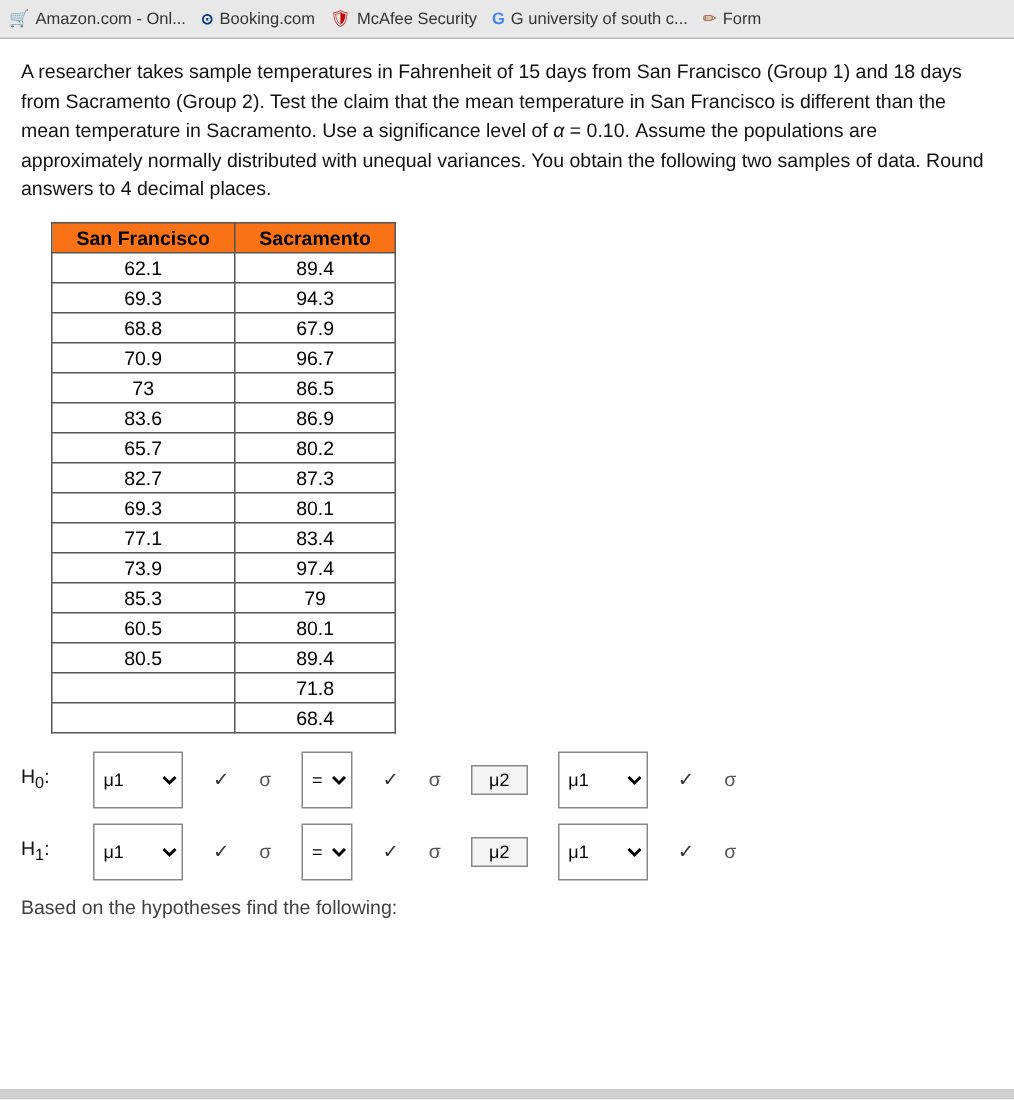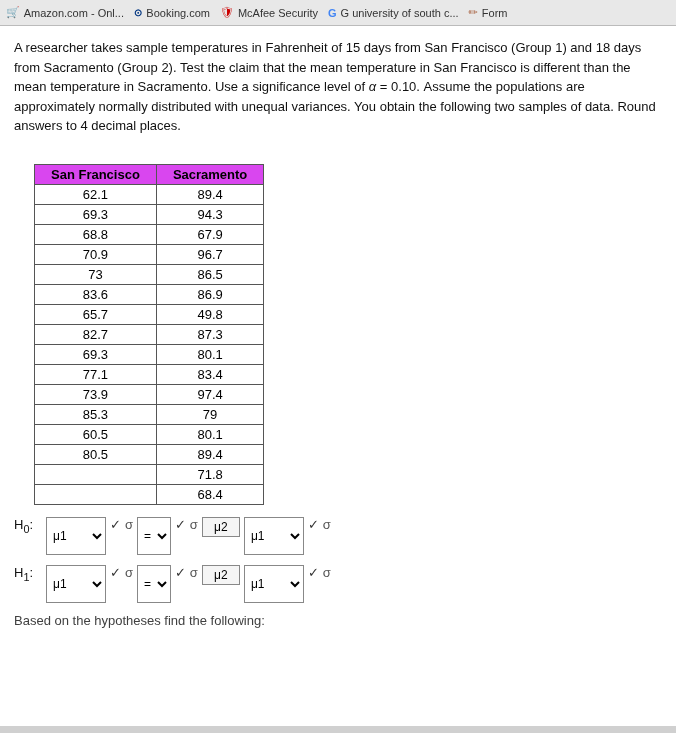--- a/index.html
+++ b/index.html
@@ -41,56 +41,56 @@
       background: #fff;
       margin: 0;
       padding: 12px 14px 14px 14px;
       min-height: 700px;
     }
 
     .problem-text {
       font-size: 13px;
       line-height: 1.5;
       color: #111;
-      margin-bottom: 28px;
+      margin-bottom: 12px;
     }
 
     
     .data-table {
       border-collapse: collapse;
       margin-bottom: 12px;
       margin-left: 20px;
     }
     .data-table th, .data-table td {
       border: 1px solid #555;
       padding: 2px 16px 2px 16px;
       text-align: center;
       font-size: 13px;
     }
     .data-table th {
-      background: #d946ef;
+      background: #f97316;
       font-weight: bold;
       font-size: 13px;
     }
     .data-table td {
       font-size: 13px;
     }
 
     .question-text {
       font-size: 13px;
       line-height: 1.5;
       color: #111;
       margin-bottom: 10px;
     }
 
     
     .hypothesis-row {
       display: flex;
-      align-items: flex-start;
-      gap: 4px;
+      align-items: center;
+      gap: 20px;
       margin-bottom: 10px;
       flex-wrap: wrap;
     }
     .hyp-label {
       font-size: 13px;
       color: #111;
       width: 28px;
       flex-shrink: 0;
     }
     .hyp-select {
@@ -193,21 +193,21 @@
         <tr>
           <td>73</td>
           <td>86.5</td>
         </tr>
         <tr>
           <td>83.6</td>
           <td>86.9</td>
         </tr>
         <tr>
           <td>65.7</td>
-          <td>49.8</td>
+          <td>80.2</td>
         </tr>
         <tr>
           <td>82.7</td>
           <td>87.3</td>
         </tr>
         <tr>
           <td>69.3</td>
           <td>80.1</td>
         </tr>
         <tr>

